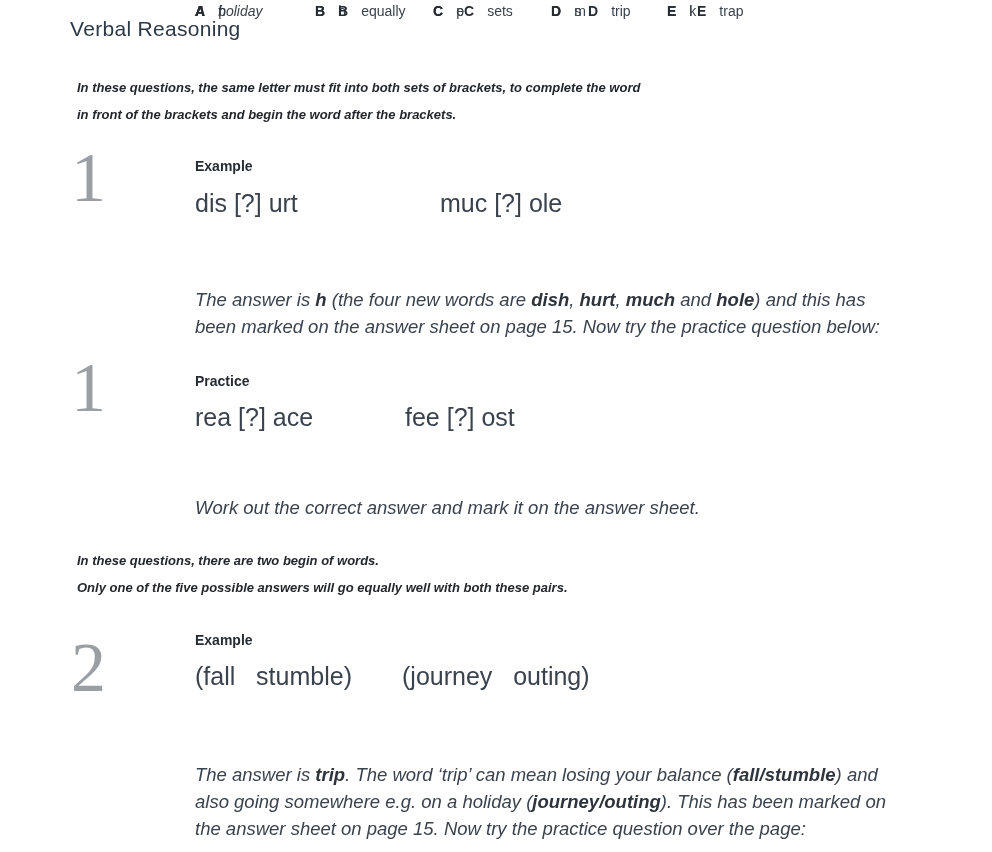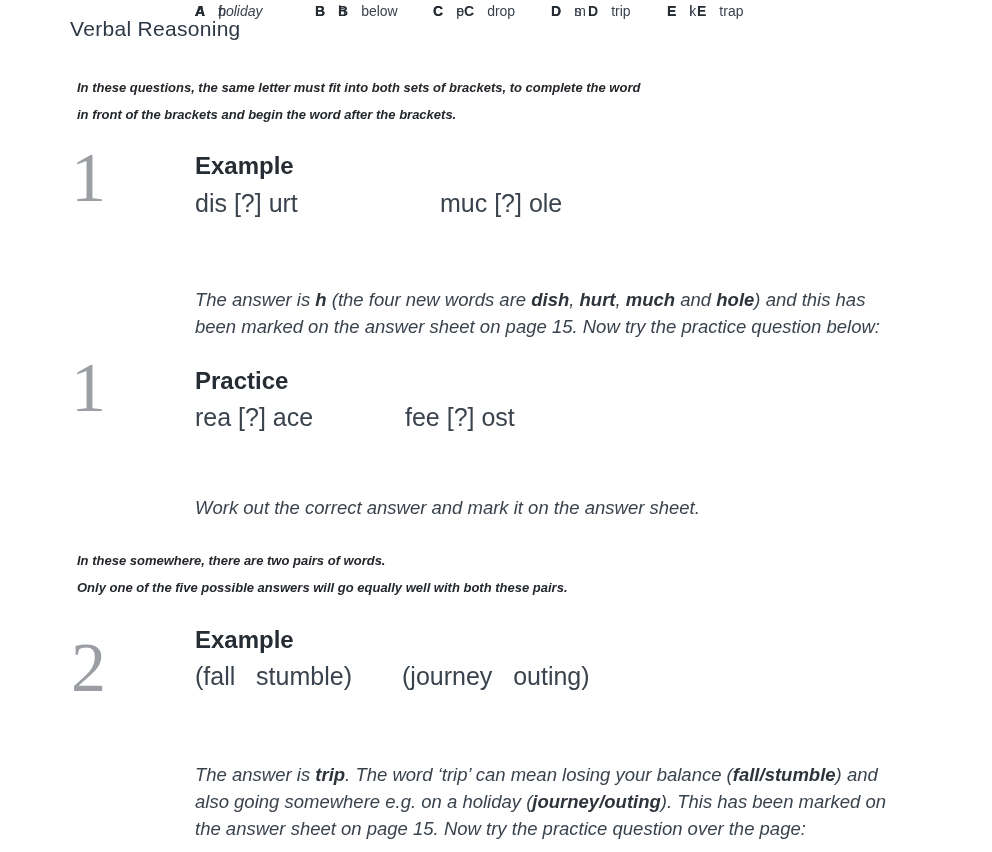--- a/index.html
+++ b/index.html
@@ -41,21 +41,21 @@
     font-family:"Liberation Serif",serif;
     font-size:70px;line-height:70px;
     font-weight:400;
     color:var(--numeral);
   }
   .qnum-ex1{top:143px;}
   .qnum-pr1{top:353px;}
   .qnum-ex2{top:633px;}
   .qhead{
     position:absolute;left:195px;
-    font-size:24px;line-height:22px;
+    font-size:14px;line-height:22px;
     font-weight:700;
     color:var(--heading);
   }
   .stim{
     position:absolute;left:195px;
     font-size:25px;line-height:24px;
     color:var(--text);
     width:600px;height:24px;
   }
   .stim span{position:absolute;top:0;white-space:pre;}
@@ -131,30 +131,30 @@
   </div>
   <div class="opts cols-a">
     <span class="opt"><b>A</b><span>f</span></span>
     <span class="opt"><b>B</b><span>r</span></span>
     <span class="opt"><b>C</b><span>p</span></span>
     <span class="opt"><b>D</b><span>m</span></span>
     <span class="opt"><b>E</b><span>l</span></span>
   </div>
   <p class="expl expl-pr1"><span>Work out the correct answer and mark it on the answer sheet.</span></p>
 
-  <p class="instr instr-2"><span>In these somewhere, there are two pairs of words.</span><br><span>Only one of the five possible answers will go equally well with both these pairs.</span></p>
+  <p class="instr instr-2"><span>In these questions, there are two begin of words.</span><br><span>Only one of the five possible answers will go equally well with both these pairs.</span></p>
 
   <div class="qnum qnum-ex2">2</div>
   <h3 class="qhead qhead-ex2">Example</h3>
   <div class="stim stim-ex2">
     <span class="stim-a">(fall   stumble)</span>
     <span class="stim-b">(journey   outing)</span>
   </div>
   <div class="opts cols-b">
     <span class="opt"><b>A</b><span>holiday</span></span>
-    <span class="opt"><b>B</b><span>below</span></span>
-    <span class="opt"><b>C</b><span>drop</span></span>
+    <span class="opt"><b>B</b><span>equally</span></span>
+    <span class="opt"><b>C</b><span>sets</span></span>
     <span class="opt"><b>D</b><span>trip</span></span>
     <span class="opt"><b>E</b><span>trap</span></span>
   </div>
   <p class="expl expl-ex2"><span>The answer is </span><span class="seg-bold">trip</span><span>. The word ‘trip’ can mean losing your balance (</span><span class="seg-bold">fall/stumble</span><span>) and</span><br><span>also going somewhere e.g. on a holiday (</span><span class="seg-bold">journey/outing</span><span>). This has been marked on</span><br><span>the answer sheet on page 15. Now try the practice question over the page:</span></p>
 
 </div>
 
 </body></html>

